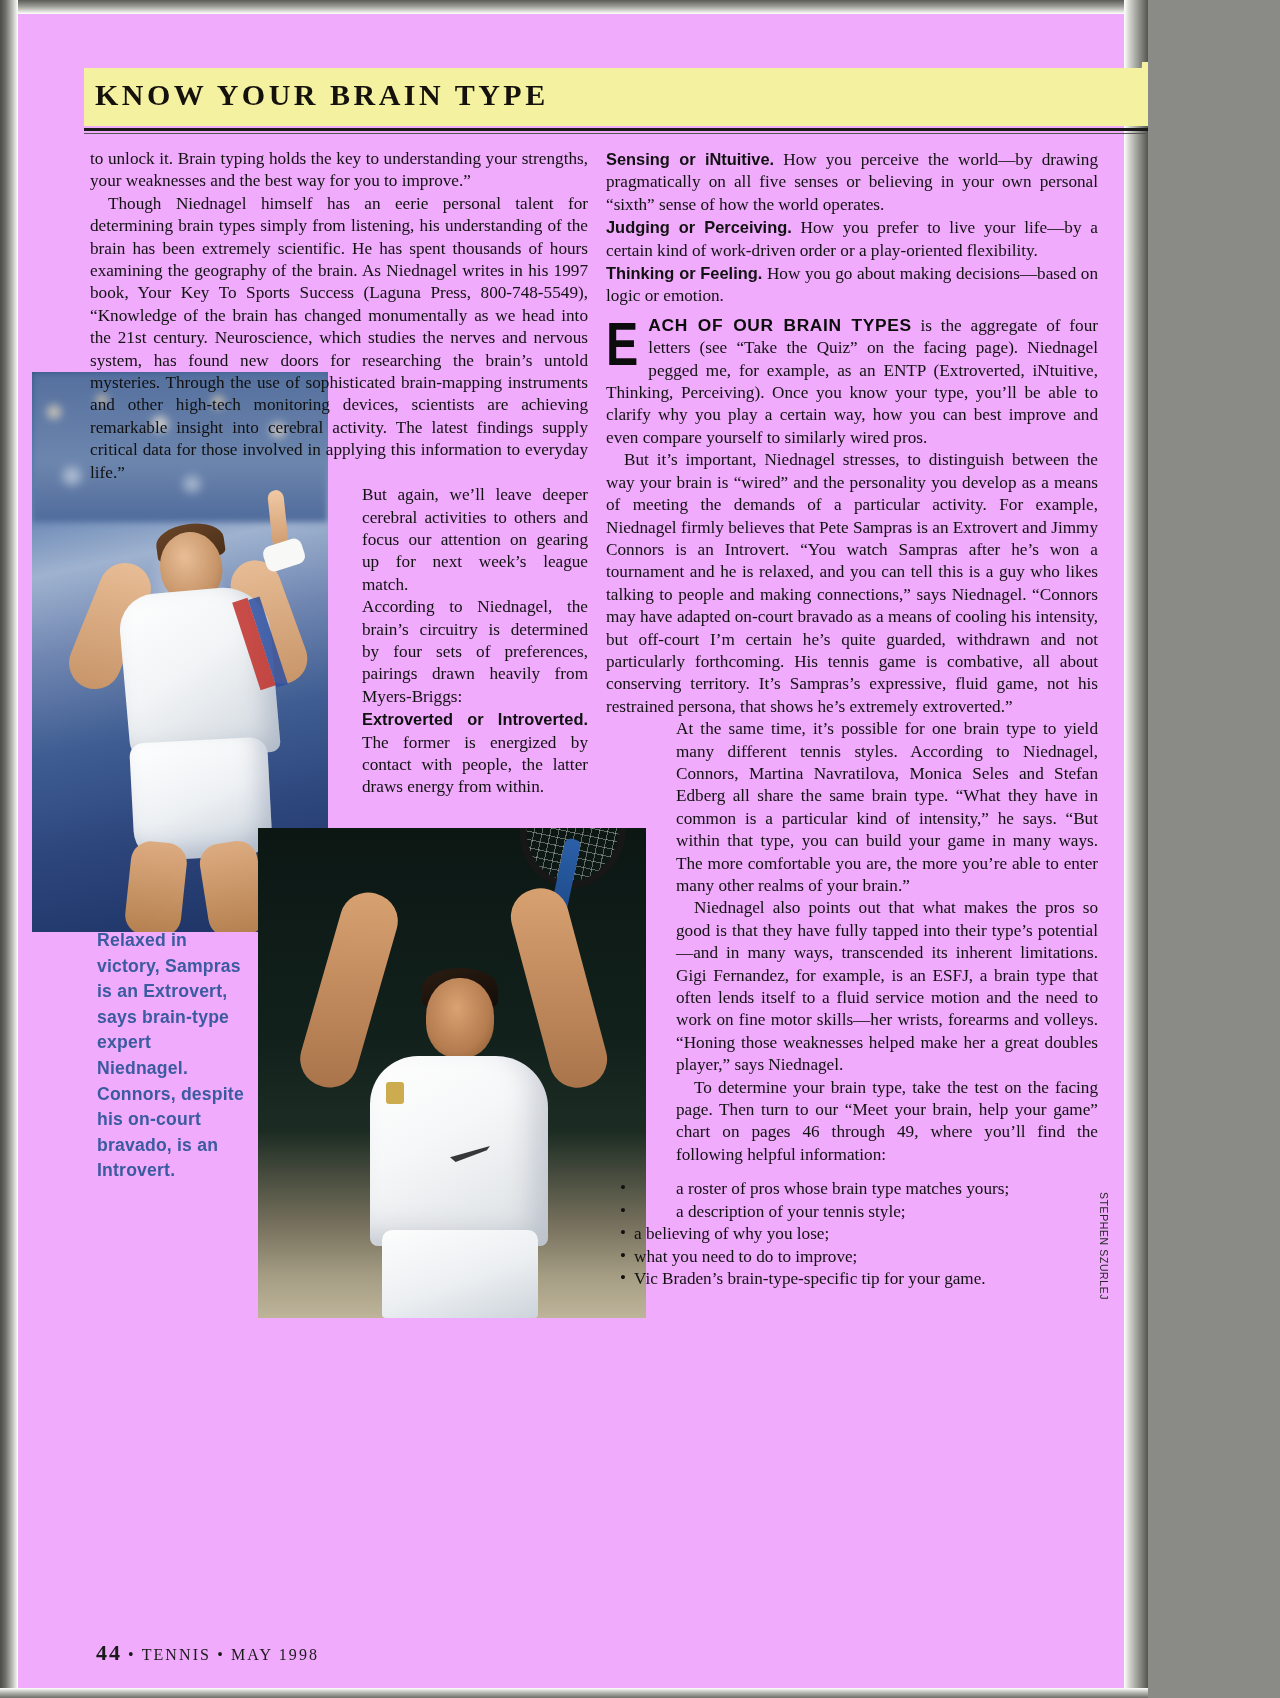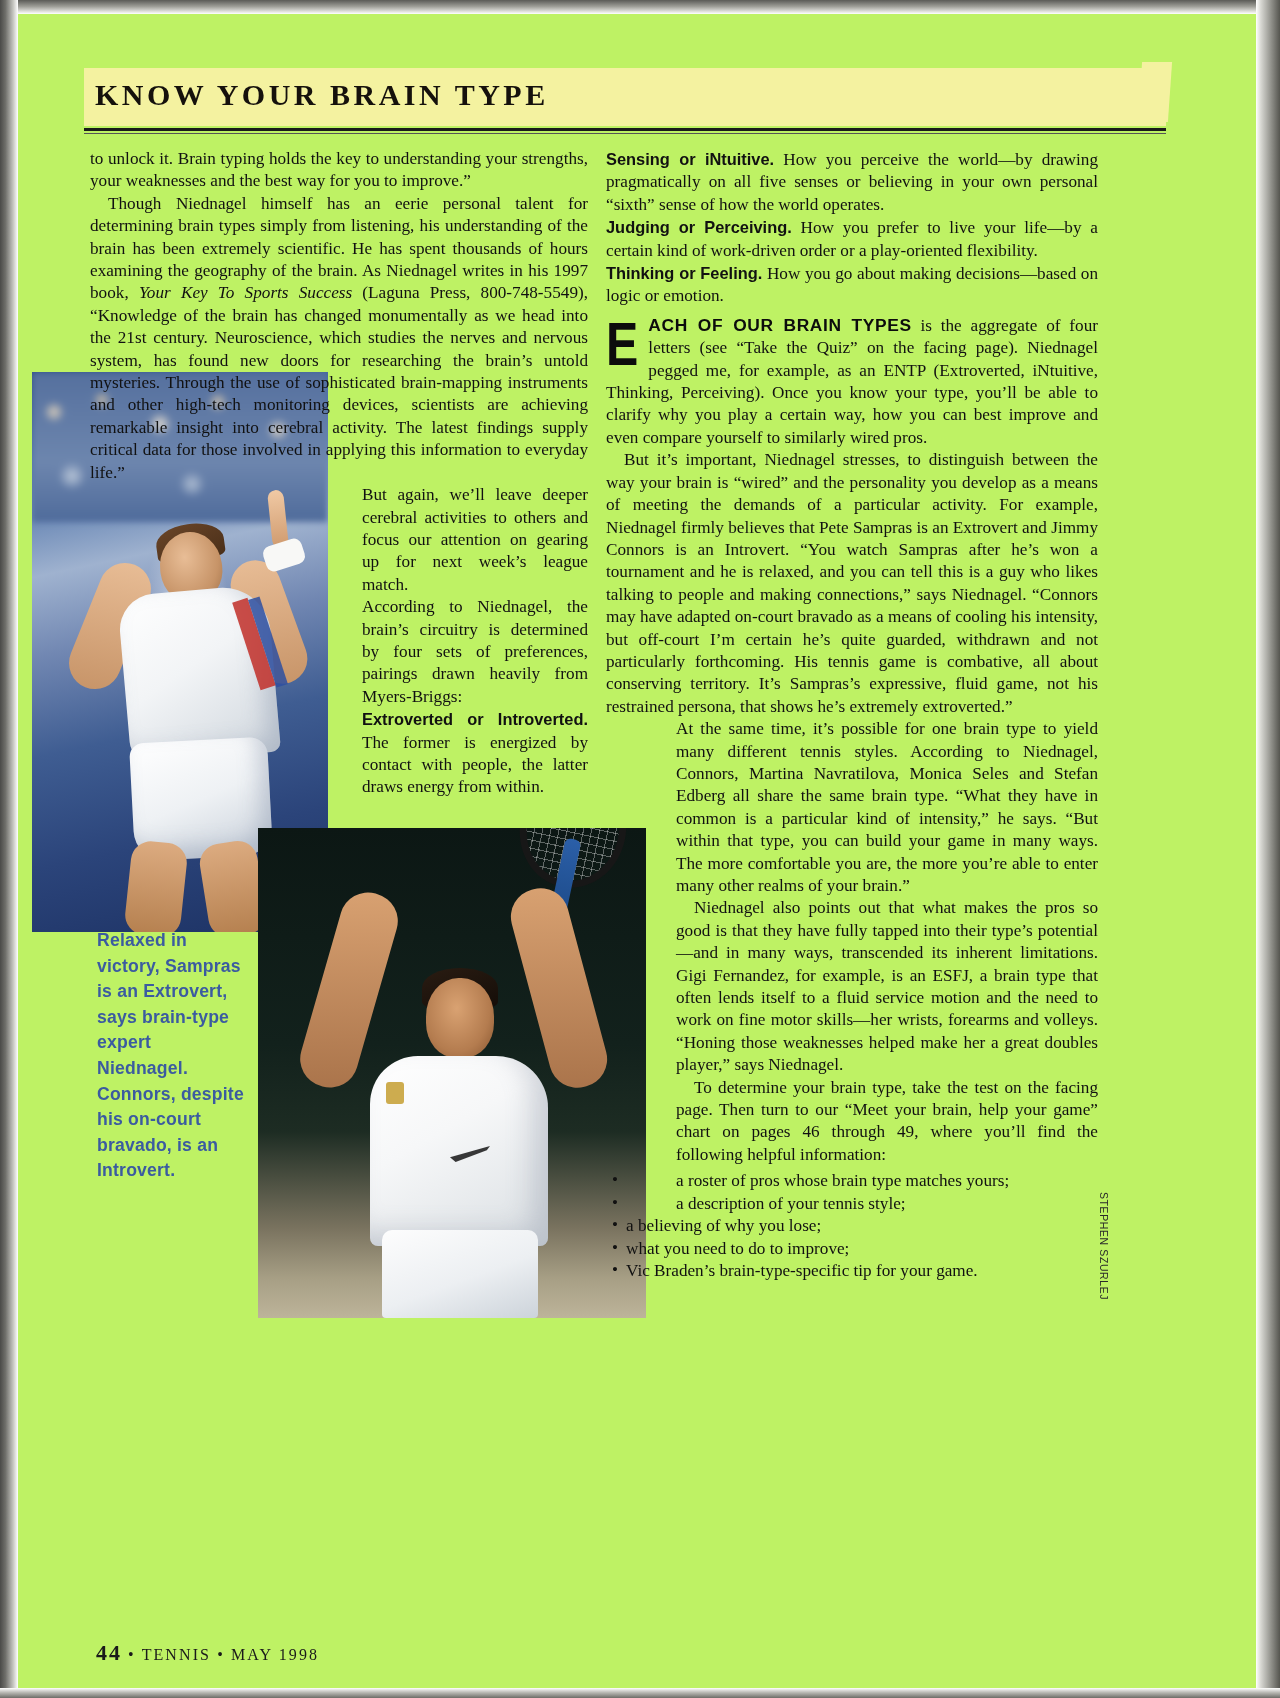--- a/index.html
+++ b/index.html
@@ -2,23 +2,23 @@
 <html><head>
 <meta charset="utf-8">
 <style>
   html, body {
     margin: 0;
     padding: 0;
     background: #8a8a86;
   }
   .page {
     position: relative;
-    width: 1280px;
+    width: 1148px;
     height: 1698px;
-    background: #bef264;
+    background: #f0abfc;
     overflow: hidden;
     font-family: "Liberation Serif", "DejaVu Serif", serif;
     color: #111;
   }
   
   .scan-edge-left {
     position: absolute; left: 0; top: 0; width: 18px; height: 1698px;
     background: linear-gradient(90deg,#4a4a48 0%,#6e6e6a 30%,#c9c9c4 75%,#ffffff 100%);
   }
   .scan-edge-right {
@@ -79,21 +79,21 @@
     text-align: justify;
     text-justify: inter-word;
     hyphens: manual;
   }
   .col-left  { left: 90px;  top: 148px; width: 498px; }
   .col-right { left: 606px; top: 148px; width: 492px; }
 
   .col p { margin: 0; text-indent: 0; }
   .col p + p { text-indent: 18px; }
   .noindent { text-indent: 0 !important; }
-  .it { font-style: italic; }
+  .it { }
   .bd { font-weight: 700; font-family: "Liberation Sans", sans-serif; font-size: 16.4px; }
 
   
   .wrap-img-1 {
     float: left;
     width: 258px;
     height: 372px;
     shape-outside: inset(0);
     margin: 0 14px 0 0;
   }
@@ -120,21 +120,21 @@
   }
   .smallcaps-lead {
     font-family: "Liberation Sans", "DejaVu Sans", sans-serif;
     font-weight: 700;
     font-size: 17.4px;
     letter-spacing: 0.6px;
     color: #0c0c0c;
   }
 
   
-  .bullets { list-style: none; margin: 4px; padding: 0; }
+  .bullets { list-style: none; margin: 12px; padding: 0; }
   .bullets li {
     text-indent: 0;
     padding-left: 16px;
     position: relative;
     text-align: left;
   }
   .bullets li::before {
     content: "\2022";
     position: absolute;
     left: 2px; top: -1px;

